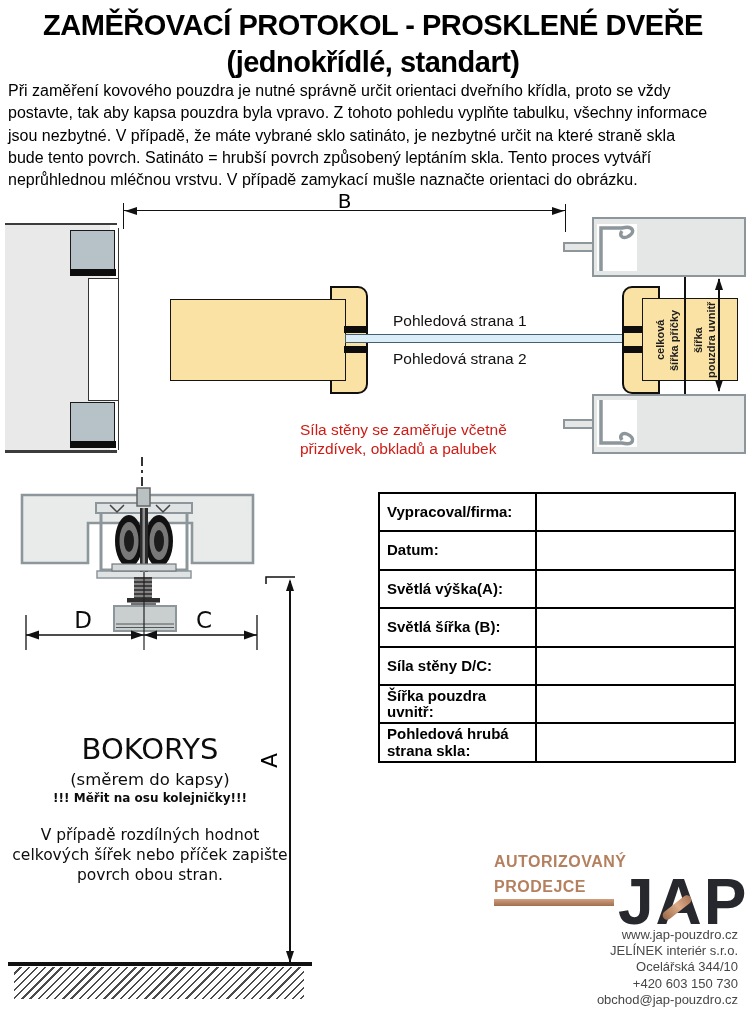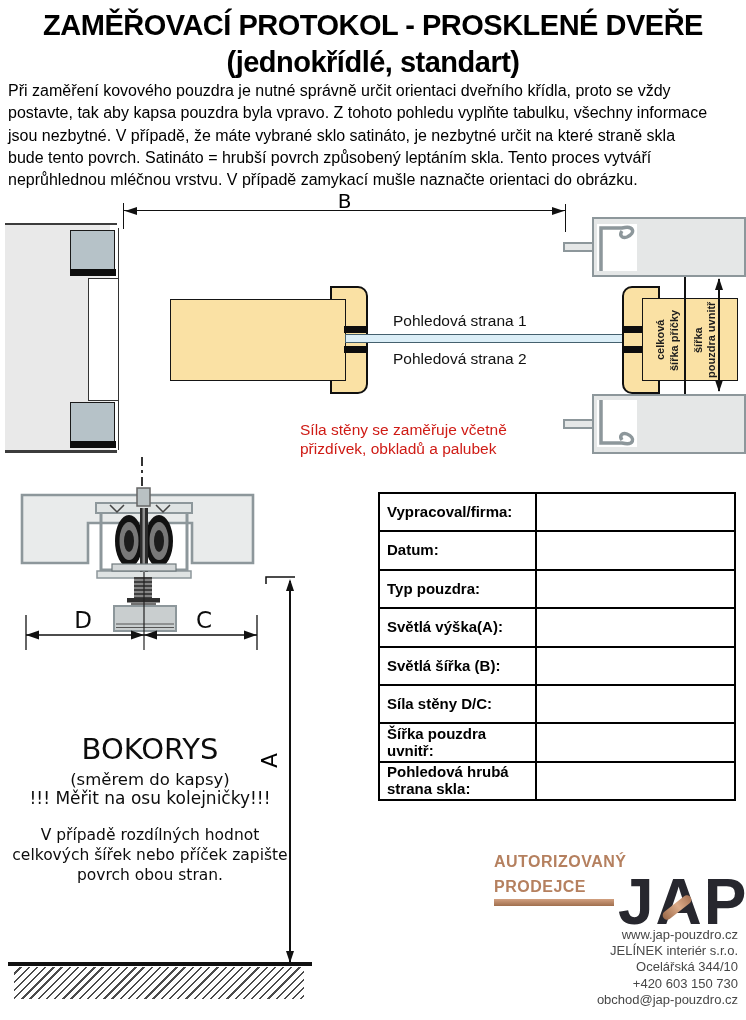--- a/index.html
+++ b/index.html
@@ -20,21 +20,21 @@
   .steelbox{background:#b6c2c8;border:1.6px solid #1a1a1a;box-sizing:border-box;}
   .thin{border-color:#333;box-sizing:border-box;}
   .vcol{position:absolute;top:298px;height:84px;writing-mode:vertical-rl;transform:rotate(180deg);
         white-space:nowrap;text-align:center;font:600 11px/13px "Liberation Sans",sans-serif;color:#1c1c1c;}
   .pohled{font-size:15.5px;color:#111;}
   .red-note{color:#cf1b15;font-size:15.5px;line-height:19px;}
   .dash-center{width:1.5px;background:repeating-linear-gradient(180deg,#333 0 9px,transparent 9px 13px,#333 13px 15.5px,transparent 15.5px 20px);}
   .bok-text{top:733px;left:0;width:300px;text-align:center;font-family:"DejaVu Sans",sans-serif;color:#0c0c0c;}
   .bok-h{font-size:29px;line-height:32px;font-weight:400;}
   .bok-s{font-size:16.5px;line-height:19px;margin-top:5px;}
-  .bok-w{font-size:17px;line-height:19px;}
+  .bok-w{font-size:12px;line-height:19px;font-weight:bold;}
   .bok-n{font-size:15.5px;line-height:20px;margin-top:17px;}
   .form-table{border-collapse:collapse;table-layout:fixed;width:358px;}
   .form-table td{border:2px solid #000;height:38.4px;padding:1px 17px 1px 7px;box-sizing:border-box;}
   .form-table td.lbl{font-weight:bold;font-size:15px;line-height:16.5px;width:157px;}
   .floor-hatch{background:repeating-linear-gradient(135deg,transparent 0 4.2px,#4c4c4c 4.2px 5.8px);}
   .copper-txt{color:#b5805f;font-weight:bold;font-size:16px;line-height:25px;letter-spacing:0.5px;}
   .brand{font-weight:bold;font-size:64px;line-height:1;letter-spacing:2px;color:#27272e;}
   .swoosh{background:linear-gradient(90deg,#9c6a4a,#dcab88 55%,#a97455);transform:rotate(-38deg);border-radius:5px;}
   .contact{top:927px;right:8px;width:250px;text-align:right;font-size:13px;line-height:16.2px;color:#474747;}
   svg text{font-family:"DejaVu Sans",sans-serif;}
@@ -179,24 +179,20 @@
     <tbody>
         <tr>
           <td class="lbl">Vypracoval/firma:</td>
           <td></td>
         </tr>
     <tr>
           <td class="lbl">Datum:</td>
           <td></td>
         </tr>
     <tr>
-          <td class="lbl">Typ pouzdra:</td>
-          <td></td>
-        </tr>
-    <tr>
           <td class="lbl">Světlá výška(A):</td>
           <td></td>
         </tr>
     <tr>
           <td class="lbl">Světlá šířka (B):</td>
           <td></td>
         </tr>
     <tr>
           <td class="lbl">Síla stěny D/C:</td>
           <td></td>

